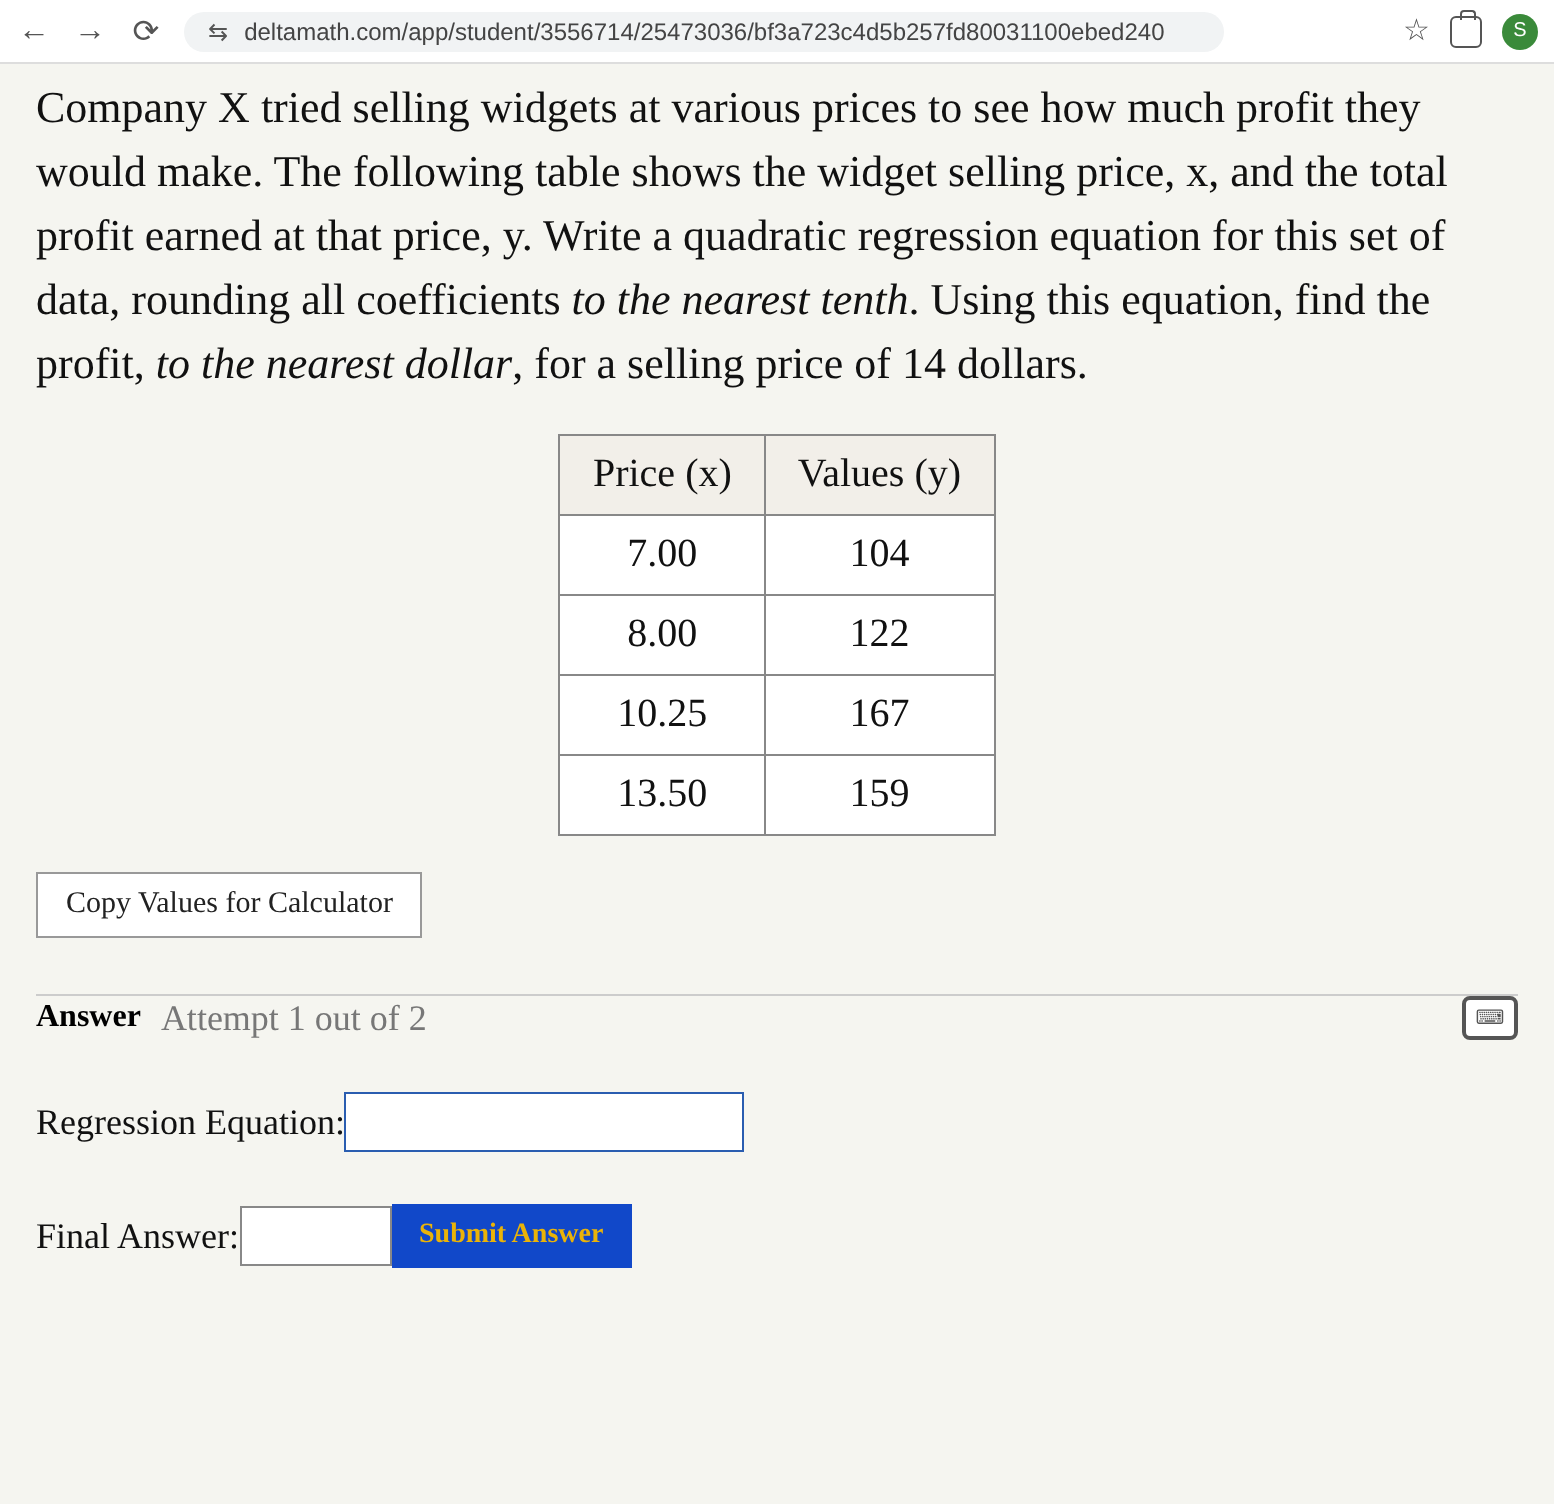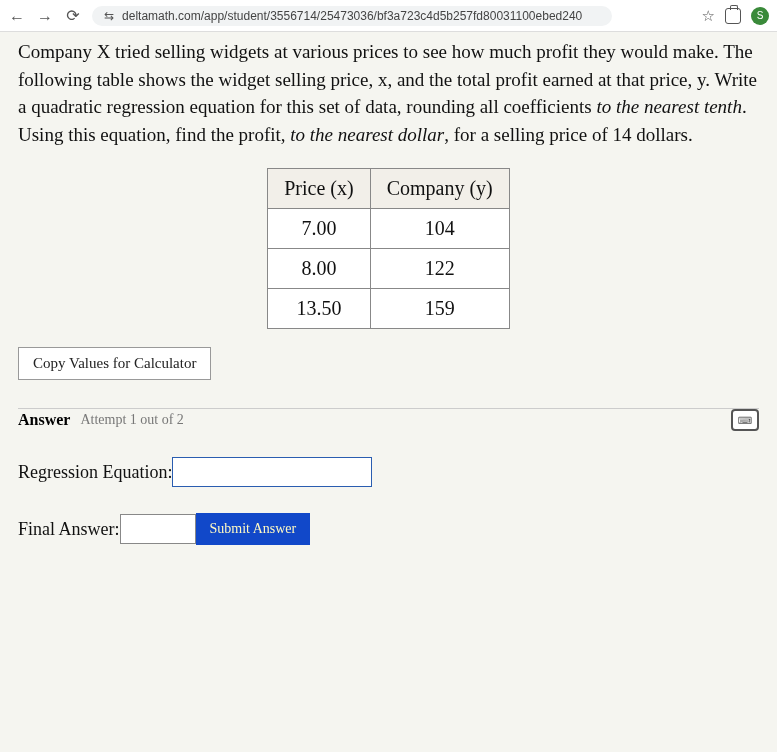--- a/index.html
+++ b/index.html
@@ -39,73 +39,73 @@
       max-width: 520px;
     }
     .url-chip .tune { font-size: 12px; color:#555;}
     .right-icons { display:flex; gap:10px; align-items:center; margin-left:auto;}
     .star { color:#555; font-size:15px; }
     .ext-icon { width:16px; height:16px; border:1.5px solid #555; border-radius:3px; position:relative;}
     .ext-icon::after{content:"";position:absolute;top:-4px;left:4px;width:6px;height:4px;border:1.5px solid #555;border-bottom:none;border-radius:2px 2px 0 0;}
     .avatar { width:18px;height:18px;border-radius:50%;background:#3a8a3a;color:#fff;font-size:10px;display:flex;align-items:center;justify-content:center;font-family:Arial;}
     .content { padding: 6px 18px 18px 18px; }
     .problem-text {
-      font-size: 19px;
+      font-size: 22px;
       line-height: 1.45;
       color: #111;
       margin-bottom: 20px;
     }
     .problem-text .ital { font-style: italic; }
     .table-wrap { display:flex; justify-content:center; margin: 10px 0 18px; }
     table.data {
       border-collapse: collapse;
       background: #fff;
     }
     table.data th, table.data td {
       border: 1px solid #888;
       padding: 8px 16px;
       text-align: center;
       font-size: 20px;
       color:#111;
     }
     table.data th { background: #f2efe9; font-weight:normal;}
-    .btn-col { display:flex; flex-direction:column; align-items:flex-start; gap:10px; margin-bottom:28px;}
+    .btn-col { display:flex; flex-direction:row; align-items:center; gap:10px; margin-bottom:28px;}
     .util-btn {
       background:#fff; border:1px solid #999; padding:7px 14px;
       font-family: Georgia, serif; font-size:15px; color:#222;
       cursor:pointer;
     }
     .answer-section {
       border-top: 1px solid #ccc;
     }
     .answer-header {
       display:flex; align-items:center; gap:10px; margin-bottom:26px;
     }
     .answer-label { font-weight:bold; font-size:16px;}
-    .attempt { font-size:14px; color:#777;}
+    .attempt { font-size:18px; color:#777;}
     .kbd-icon {
       margin-left:auto; width:28px;height:22px;border:2px solid #555;border-radius:4px;
       display:flex;align-items:center;justify-content:center;font-size:10px;color:#555;
       background:#fff; cursor:pointer;
     }
     .field-row { display:flex; align-items:center; margin-bottom:26px;}
     .field-label { font-size:18px; color:#111;}
     .eq-input {
       width: 200px; height:30px; border:1.5px solid #2a5db0;
       padding: 2px 6px; font-size:15px; font-family: Georgia, serif;
       background:#fff;
     }
     .ans-input {
       width: 76px; height:30px; border:1px solid #888;
       padding:2px 6px; font-size:15px; background:#fff;
     }
     .submit-btn {
-      background:#1148c9; color:#fef9c3; border:none;
+      background:#1148c9; color:#eab308; border:none;
       padding:8px 14px; font-family: Georgia, serif; font-size:14px;
-      cursor:pointer; font-weight:normal;
+      cursor:pointer; font-weight:bold;
     }
   </style>
 </head>
 <body>
 
 <div class="browser-bar">
   <div class="nav-icon">←</div>
   <div class="nav-icon">→</div>
   <div class="nav-icon">⟳</div>
   <div class="url-chip">
@@ -122,29 +122,33 @@
 <div class="content">
   <p class="problem-text">
     <span>Company X tried selling widgets at various prices to see how much profit they would make. The following table shows the widget selling price, x, and the total profit earned at that price, y. Write a quadratic regression equation for this set of data, rounding all coefficients </span><span class="ital">to the nearest tenth</span><span>. Using this equation, find the profit, </span><span class="ital">to the nearest dollar</span><span>, for a selling price of 14 dollars.</span>
   </p>
 
   <div class="table-wrap">
     <table class="data">
       <tbody>
           <tr>
         <th>Price (x)</th>
-        <th>Company (y)</th>
+        <th>Values (y)</th>
       </tr>
       <tr>
             <td>7.00</td>
             <td>104</td>
           </tr>
       <tr>
             <td>8.00</td>
             <td>122</td>
+          </tr>
+      <tr>
+            <td>10.25</td>
+            <td>167</td>
           </tr>
       <tr>
             <td>13.50</td>
             <td>159</td>
           </tr>
     </tbody>
       </table>
   </div>
 
   <div class="btn-col">

